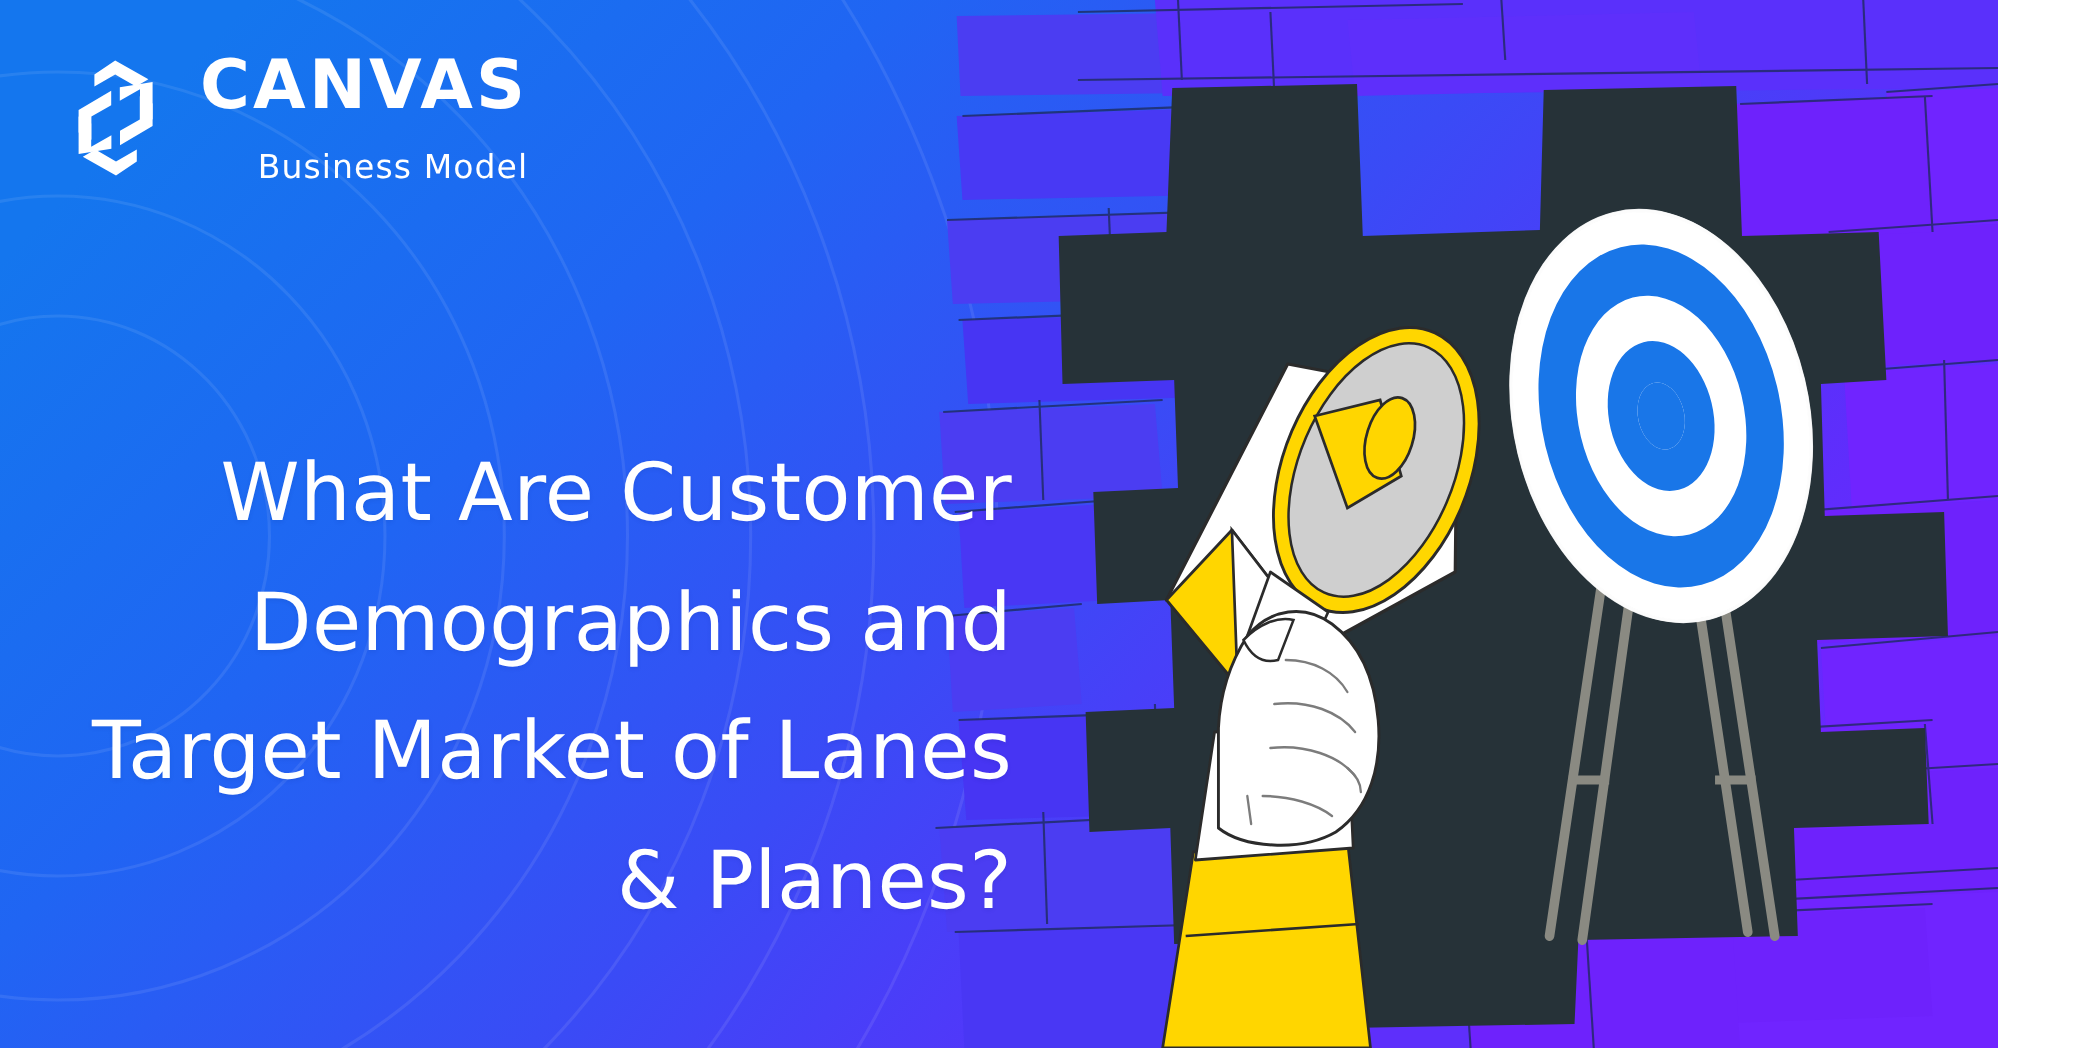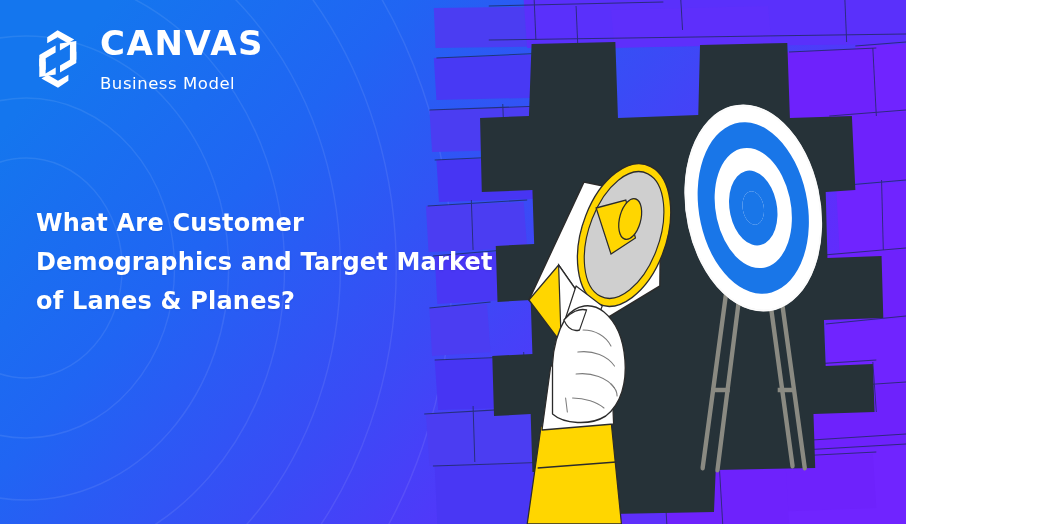--- a/index.html
+++ b/index.html
@@ -5,25 +5,26 @@
 <style>
   html, body {
     margin: 0;
     padding: 0;
     background: #ffffff;
   }
   * { box-sizing: border-box; }
 
   .banner {
     position: relative;
-    width: 906px;
+    width: 999px;
     height: 524px;
     overflow: hidden;
     font-family: "DejaVu Sans", "Liberation Sans", sans-serif;
     background: linear-gradient(100deg, #1476EE 0%, #1F6AF2 28%, #3A4BF6 55%, #5A30FB 78%, #6E22FC 100%);
+    text-align: right;
   }
 
   
   .bg-art {
     position: absolute;
     inset: 0;
     width: 100%;
     height: 100%;
   }
 
@@ -65,22 +66,22 @@
     line-height: 1;
   }
 
   
   .headline {
     position: absolute;
     left: 36px;
     top: 188px;
     width: 470px;
     color: #ffffff;
-    font-size: 24px;
-    font-weight: 700;
+    font-size: 40px;
+    font-weight: 400;
     line-height: 1.62;
     letter-spacing: 0.2px;
     z-index: 20;
     text-shadow: 0 1px 2px rgba(10,40,120,0.10);
   }
 </style>
 </head>
 <body>
 
 <div class="banner">

